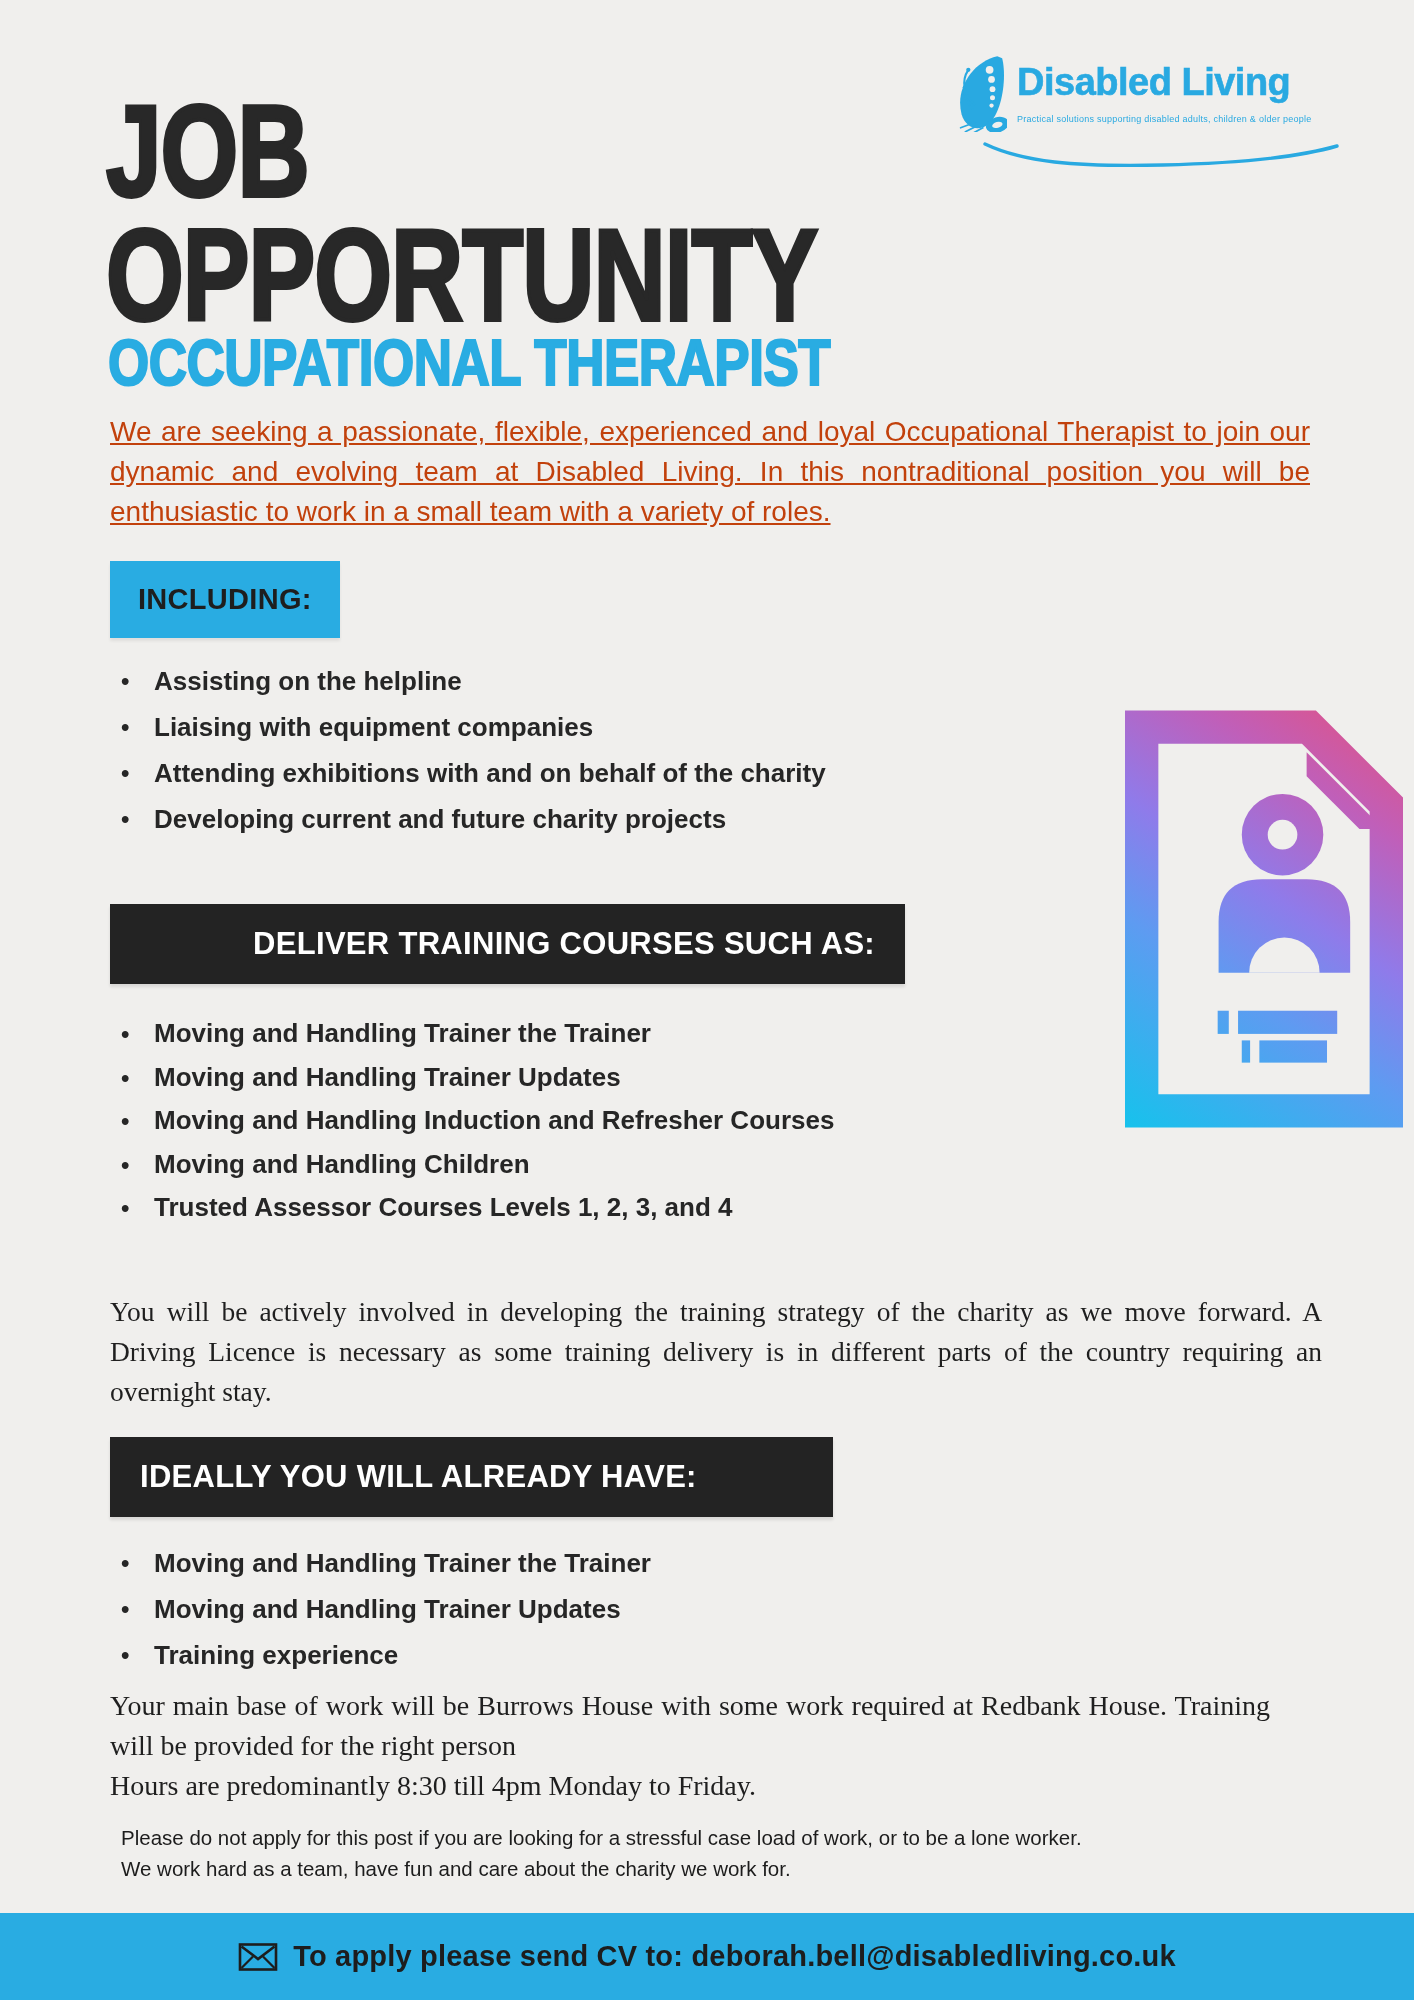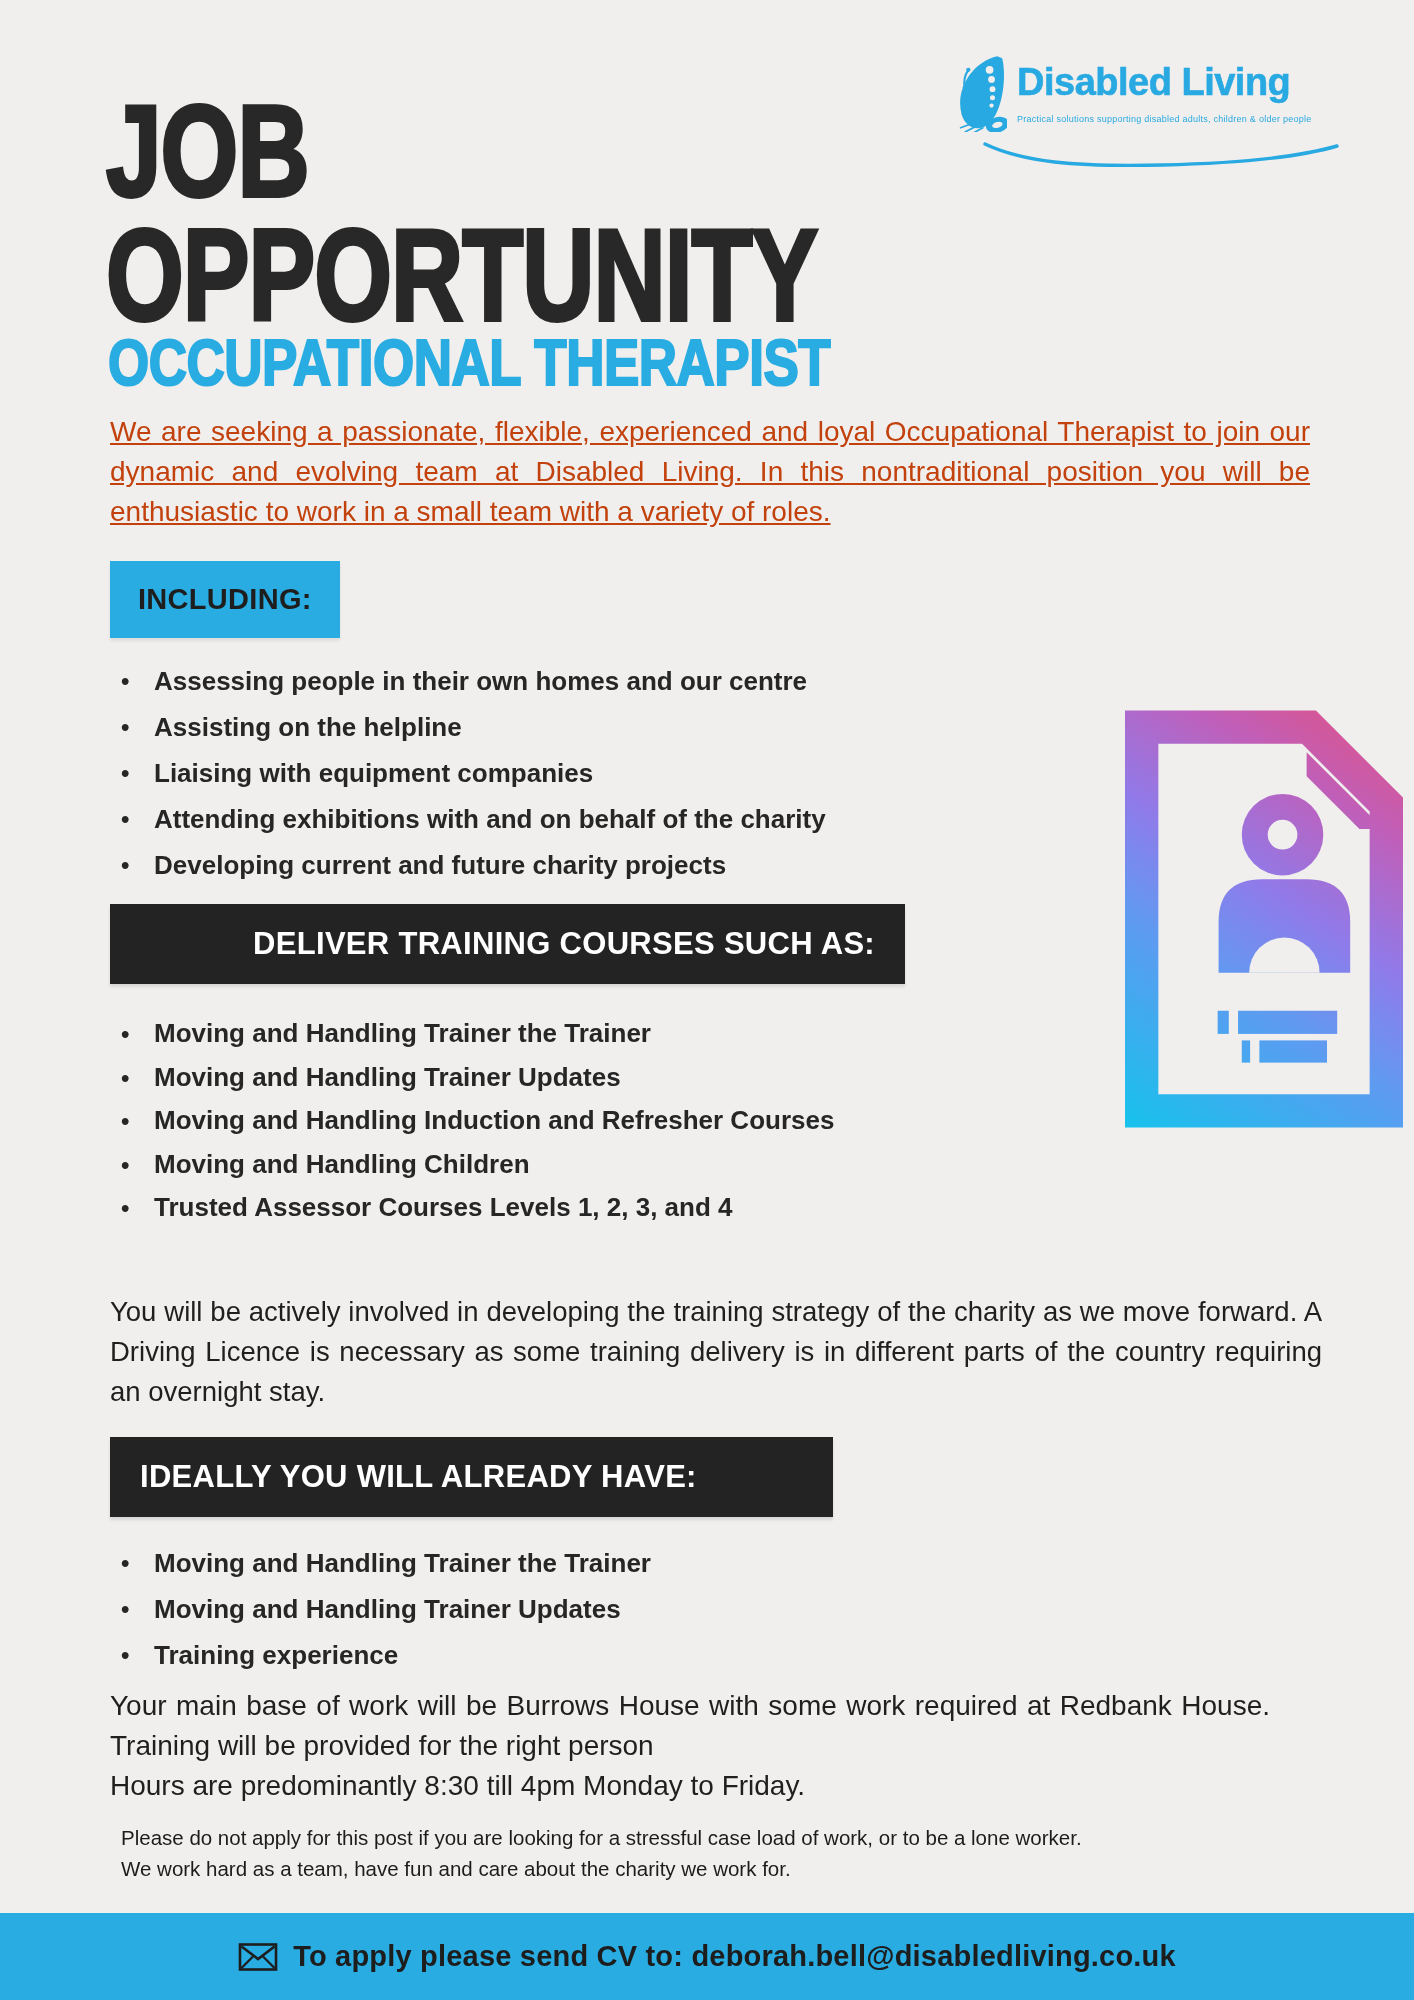--- a/index.html
+++ b/index.html
@@ -23,21 +23,21 @@
   }
   #title-line-1{top:86px;}
   #title-line-2{top:210px;}
   .subtitle{
     position:absolute;left:108px;top:330px;font-size:53px;font-weight:bold;color:#29ACE2;
     -webkit-text-stroke:1.8px #29ACE2;letter-spacing:-0.5px;white-space:nowrap;
     transform:scaleY(1.22);transform-origin:left top;line-height:1;
   }
   
   .intro{position:absolute;left:110px;top:412px;width:1200px;font-size:28px;line-height:40px;text-align:justify;color:#c2410c;text-decoration:underline;}
-  .para{position:absolute;color:#1F1F1F;}
+  .para{position:absolute;color:#1F1F1F;font-family:Liberation Serif, serif;}
   #para-training{left:110px;top:1292px;width:1212px;font-size:27.5px;line-height:40px;text-align:justify;}
   #para-base{left:110px;top:1686px;width:1160px;font-size:28px;line-height:40px;}
   #para-base .j{text-align:justify;margin:0;}
   #para-base .l{margin:0;}
   .small-note{position:absolute;left:121px;top:1822px;font-size:20.5px;line-height:31px;color:#1C1C1C;}
   .small-note p{margin:0;}
   
   .sec-head{position:absolute;font-weight:bold;box-sizing:border-box;white-space:nowrap;letter-spacing:0.3px;}
   .sec-head.blue{left:110px;top:561px;background:#29ACE2;color:#1E1E1E;font-size:29px;height:77px;line-height:77px;padding:0 28px;box-shadow:0 3px 3px rgba(0,0,0,0.07);}
   .sec-head.dark{background:#232323;color:#FFFFFF;font-size:31px;height:80px;line-height:80px;padding:0 30px;box-shadow:0 3px 3px rgba(0,0,0,0.10);}
@@ -99,21 +99,20 @@
 
   <div class="title-line" id="title-line-1">JOB</div>
   <div class="title-line" id="title-line-2">OPPORTUNITY</div>
   <div class="subtitle">OCCUPATIONAL THERAPIST</div>
 
   <div class="intro">We are seeking a passionate, flexible, experienced and loyal Occupational Therapist to join our dynamic and evolving team at Disabled Living. In this nontraditional position you will be enthusiastic to work in a small team with a variety of roles.</div>
 
   <div class="sec-head blue">INCLUDING:</div>
   <ul class="bullets" id="list1">
 
-  <li>Assessing people in their own homes and our centre</li>
       <li>Assisting on the helpline</li>
       <li>Liaising with equipment companies</li>
       <li>Attending exhibitions with and on behalf of the charity</li>
       <li>Developing current and future charity projects</li>
     </ul>
 
   <div class="sec-head dark" id="sec2-head">DELIVER TRAINING COURSES SUCH AS:</div>
   <ul class="bullets" id="list2">
 
   <li>Moving and Handling Trainer the Trainer</li>

